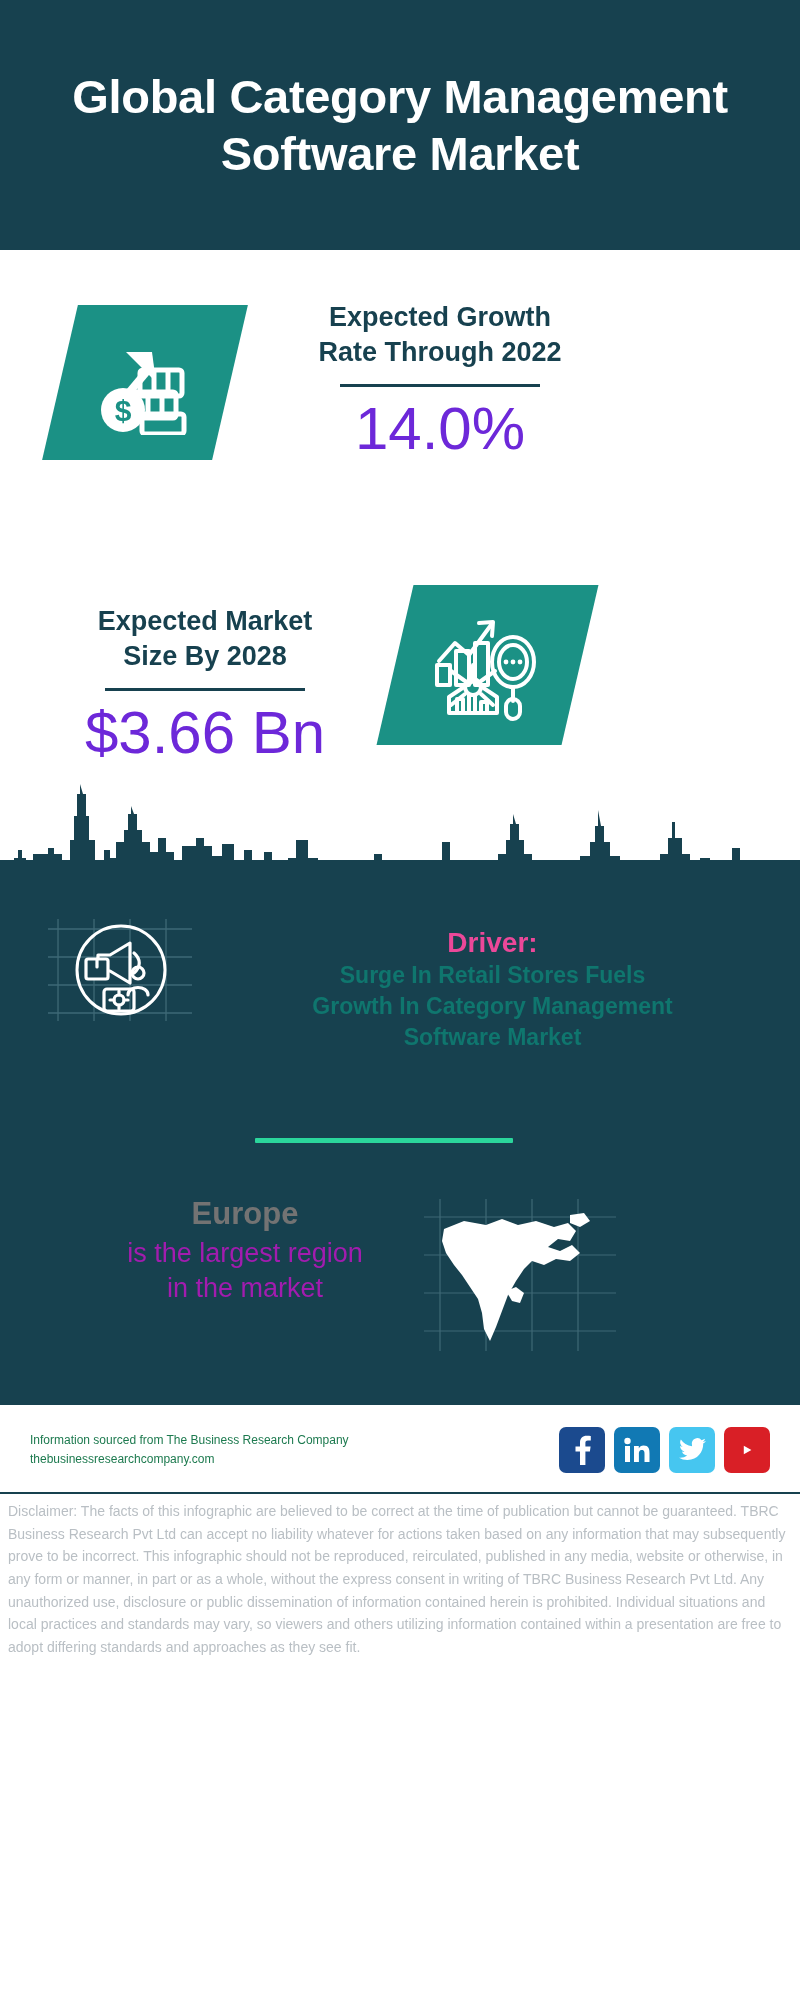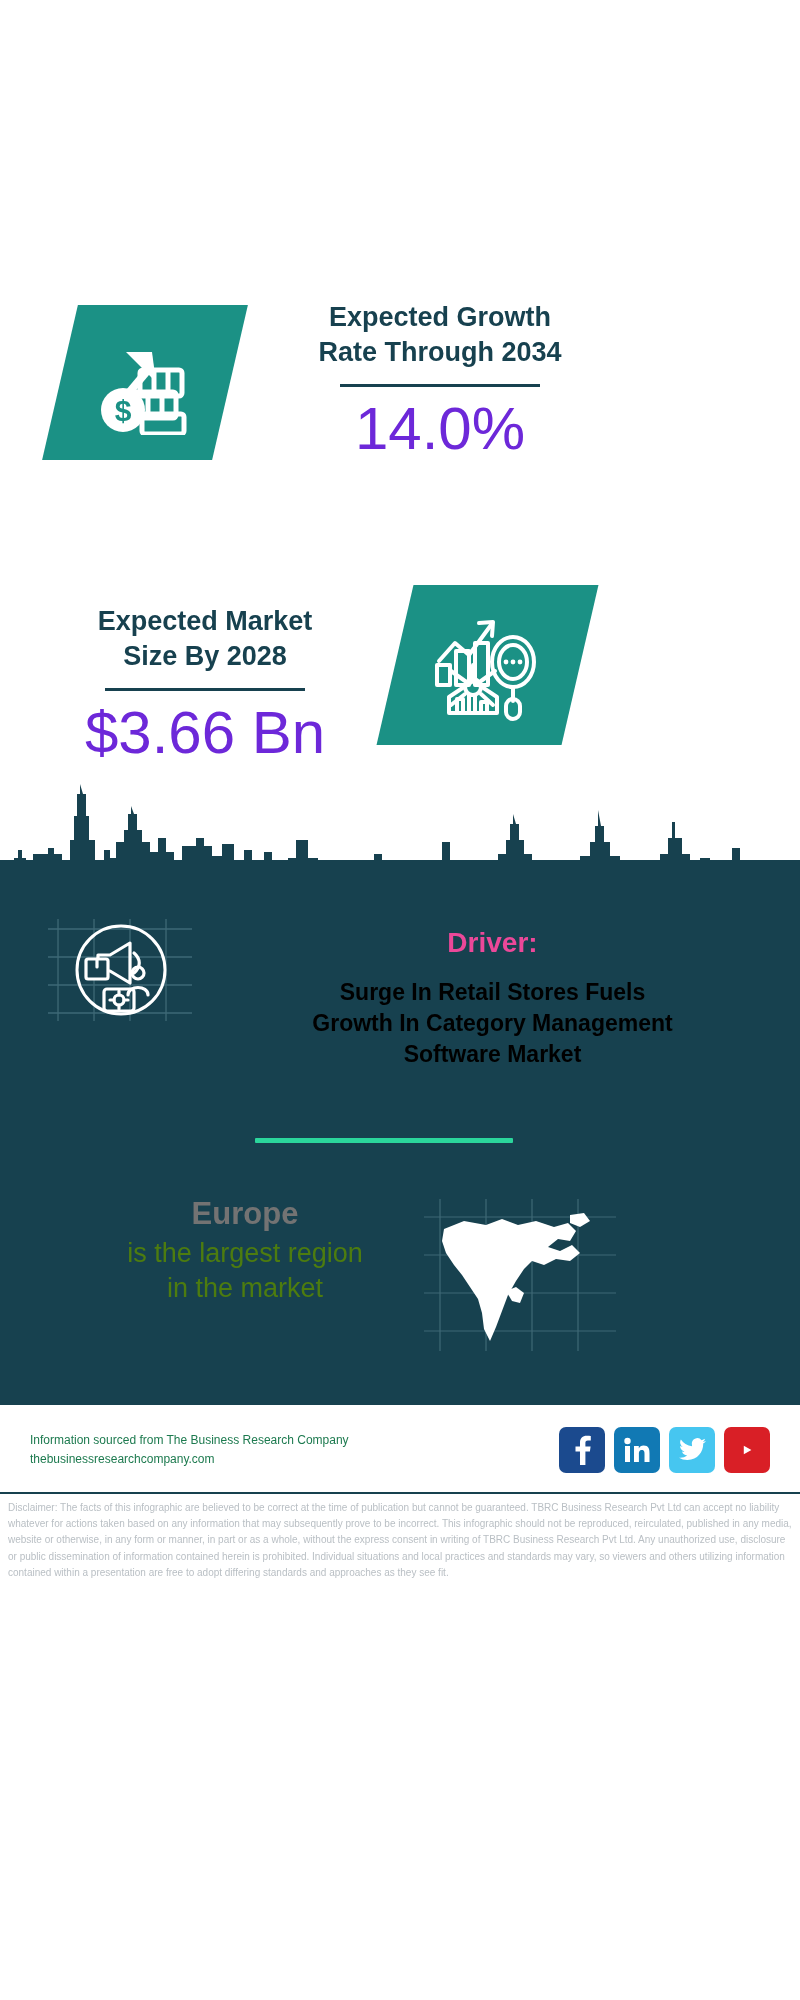--- a/index.html
+++ b/index.html
@@ -75,37 +75,37 @@
   .driver-icon {
     position:absolute; left:46px; top:915px; width:150px; height:110px;
   }
   .driver-text {
     position:absolute; left:205px; top:925px; width:575px; text-align:center;
   }
   .driver-title {
     color:#ec4899; font-size:28px; font-weight:bold; line-height:1.25;
   }
   .driver-body {
-    color:#000000; font-size:23px; font-weight:bold; line-height:1.34;
-    margin-top:17px; white-space:pre-line;
+    color:#0f766e; font-size:23px; font-weight:bold; line-height:1.34;
+    margin-top:0; white-space:pre-line;
   }
 
   .green-rule {
     position:absolute; left:255px; top:1138px;
     width:258px; height:5px; background:#2BD69C; border-radius:1px;
   }
 
   .region-text {
     position:absolute; left:50px; top:1195px; width:390px; text-align:center;
   }
   .region-name {
     color:#737373; font-size:31px; font-weight:bold; line-height:1.25;
   }
   .region-desc {
-    color:#4d7c0f; font-size:27px; line-height:1.30; margin-top:2px;
+    color:#a21caf; font-size:27px; line-height:1.30; margin-top:2px;
     white-space:pre-line;
   }
   .map-wrap { position:absolute; left:420px; top:1195px; width:200px; height:160px; }
 
   
   .footer {
     position:absolute; left:0; top:1405px; width:800px; height:90px;
     background:#ffffff;
   }
   .footer-band {
@@ -126,34 +126,37 @@
   .tw { background:#46C6F0; }
   .yt { background:#D91F26; }
 
   .hr-line {
     position:absolute; left:0; top:1492px; width:800px; height:2px;
     background:#17414F;
   }
 
   .disclaimer {
     position:absolute; left:8px; top:1500px; width:786px;
-    color:#B9BFC4; font-size:10px; line-height:1.62;
+    color:#B9BFC4; font-size:14px; line-height:1.62;
     text-align:left;
   }
 
   .hr-line2 {
     position:absolute; left:0; top:1998px; width:800px; height:2px;
     background:#ffffff;
   }
 </style>
 </head>
 <body>
 
 <div class="page">
 
+  <div class="header">
+    <h1>Global Category Management Software Market</h1>
+  </div>
 
   <div class="white-zone"></div>
 
   <div class="para" style="left:60px; top:305px; width:170px; height:155px;">
     <svg width="110" height="105" viewBox="0 0 110 105">
 
       <path d="M16 90 L58 40" stroke="#fff" stroke-width="8" fill="none"></path>
       <path d="M62 22 L66 52 L36 22 Z" fill="#fff"></path>
 
       <g fill="none" stroke="#fff" stroke-width="5">
@@ -166,21 +169,21 @@
         <line x1="72" y1="62" x2="72" y2="88"></line>
       </g>
 
       <circle cx="33" cy="80" r="22" fill="#fff"></circle>
       <text x="33" y="91" font-size="30" font-weight="bold" text-anchor="middle" fill="#1B9185" font-family="Liberation Sans, sans-serif">$</text>
     </svg>
   </div>
 
   <div class="stat-block" style="left:290px; top:300px; width:300px;">
     <div class="stat-label">Expected Growth
-Rate Through 2034</div>
+Rate Through 2022</div>
     <div class="stat-rule" style="width:200px;"></div>
     <div class="stat-value">14.0%</div>
   </div>
 
   <div class="stat-block" style="left:60px; top:586px; width:290px;margin-top:18px;">
     <div class="stat-label">Expected Market
 Size By 2028</div>
     <div class="stat-rule" style="width:200px;"></div>
     <div class="stat-value">$3.66 Bn</div>
   </div>

